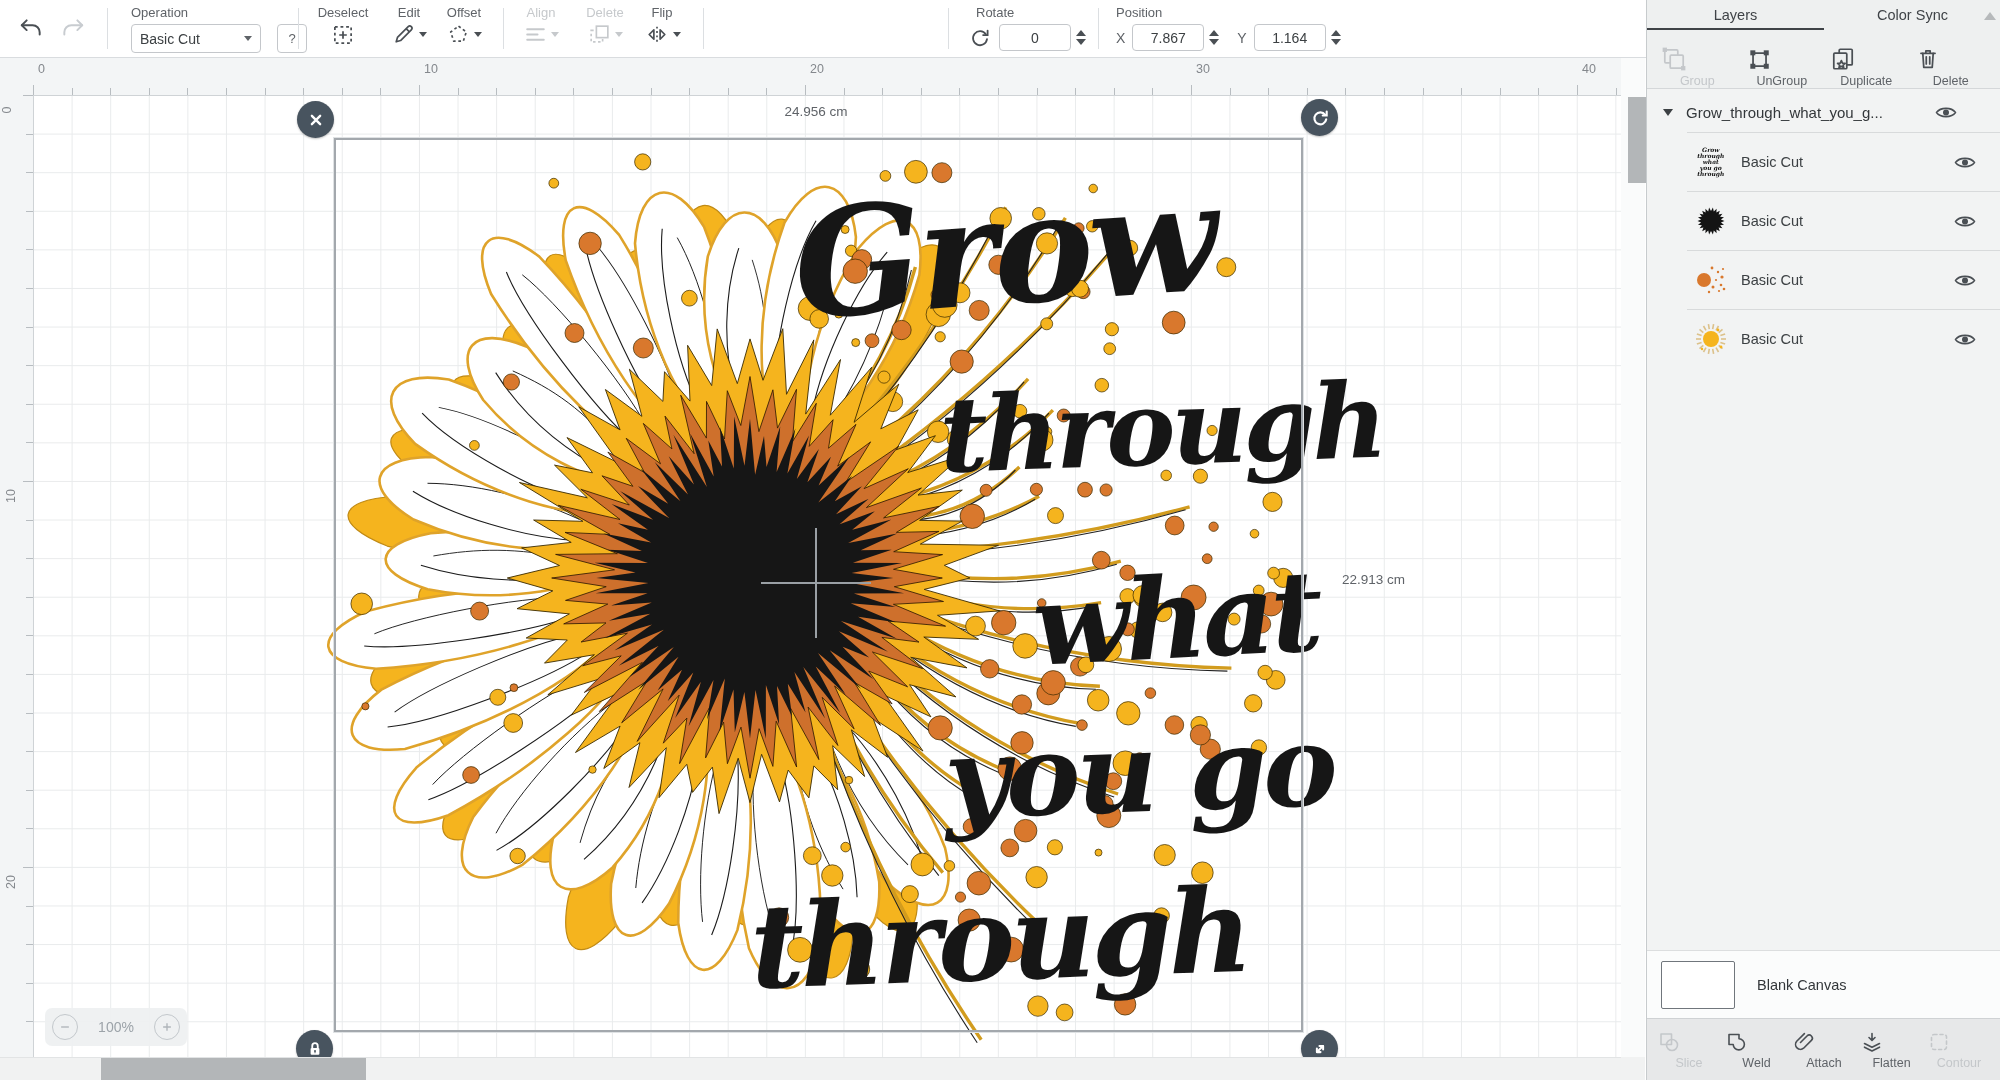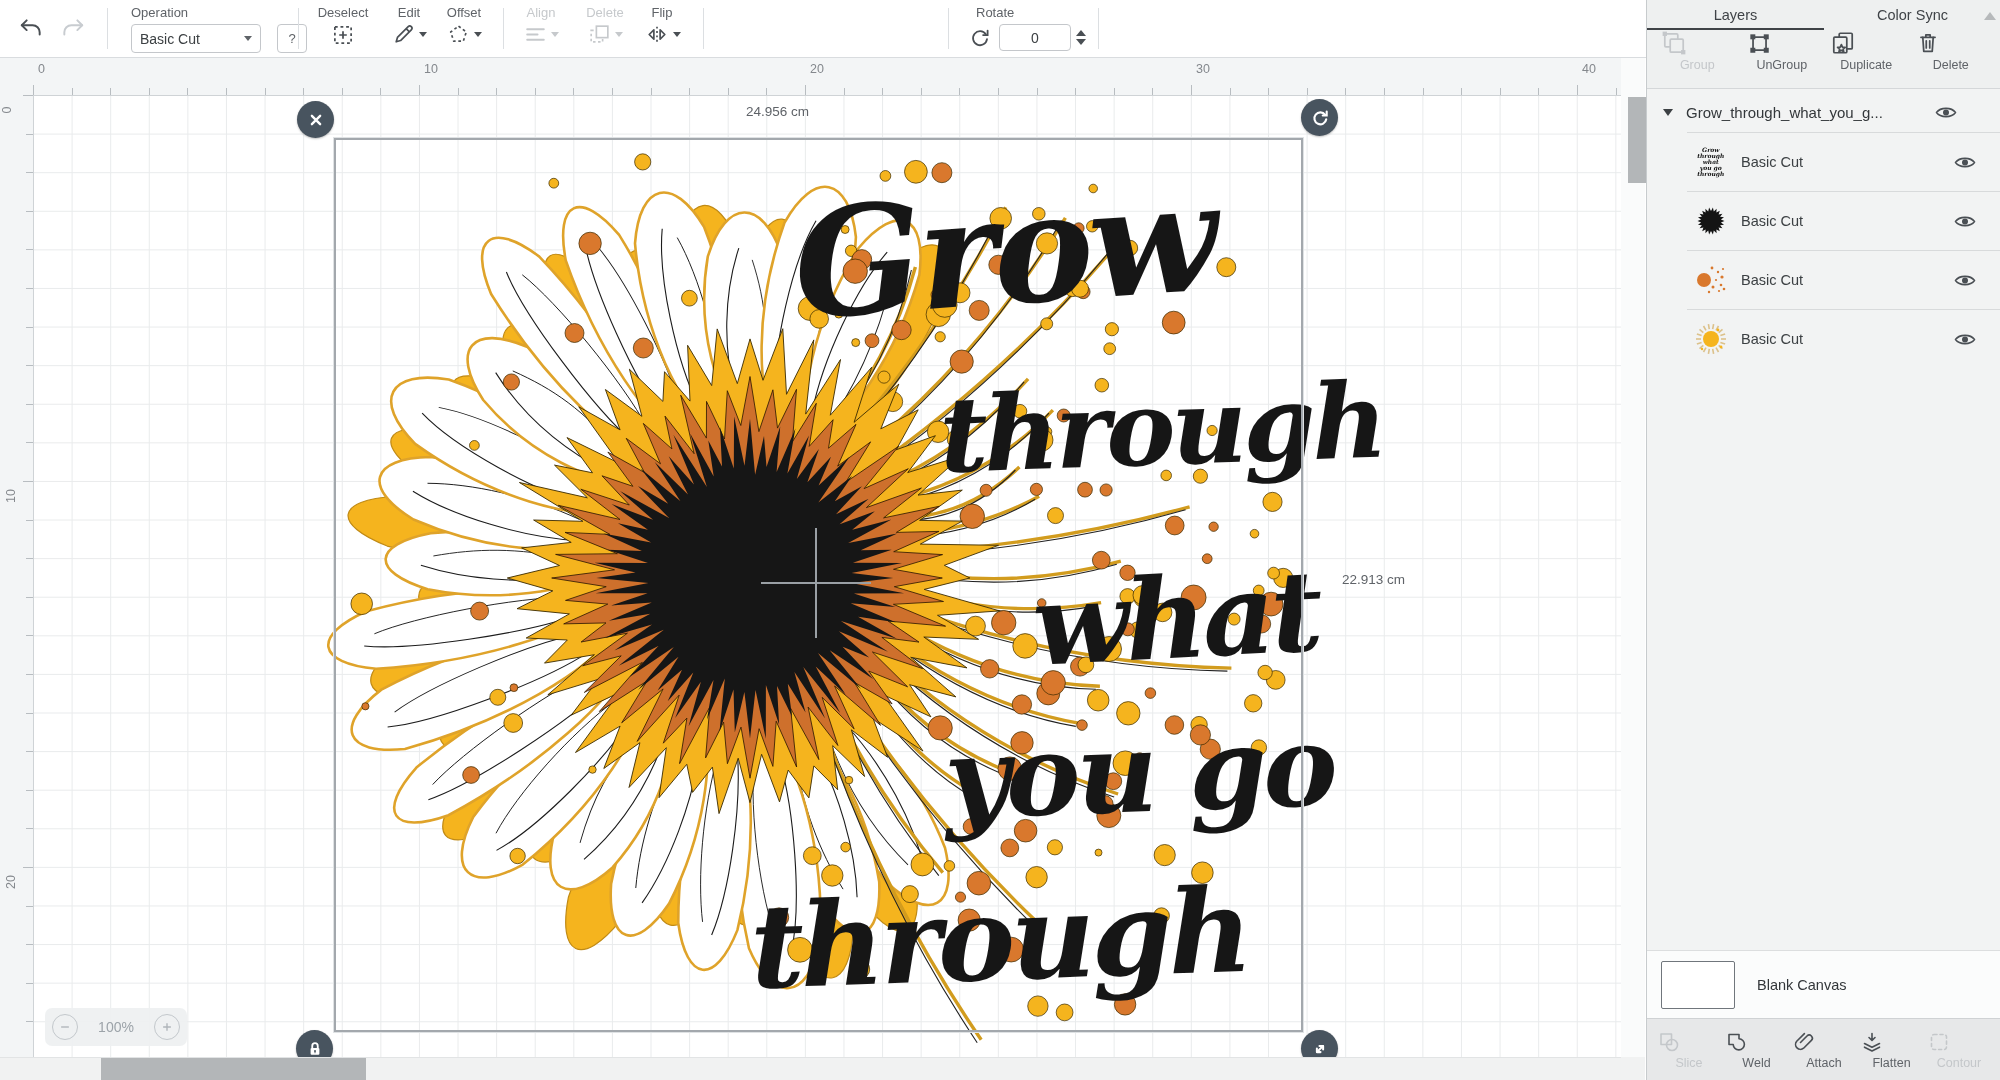--- a/index.html
+++ b/index.html
@@ -68,21 +68,21 @@
   .zoom-btn{width:26px;height:26px;border-radius:50%;border:1.5px solid #c3c8cc;color:#b0b5ba;
             display:flex;align-items:center;justify-content:center;cursor:pointer;background:none;}
   #zoom-level{font-size:14px;color:#9ca3a9;}
   
   #panel{position:absolute;left:1646px;top:0;width:354px;height:1080px;background:#f2f3f3;
          border-left:1px solid #c7cbcd;z-index:30;}
   #tabs{display:flex;height:30px;background:#eef0f0;}
   .tab{flex:1;text-align:center;line-height:30px;font-size:14.5px;color:#3f4347;cursor:pointer;}
   .tab.active{border-bottom:2px solid #3f4347;font-weight:bold;font-weight:normal;}
   #panel-actions{display:flex;height:58px;background:#eef0f0;border-bottom:1px solid #d4d7d9;
-                 align-items:flex-start;justify-content:space-around;padding:0 8px;}
+                 align-items:flex-end;justify-content:space-around;padding:0 8px;}
   .p-act{width:72px;text-align:center;cursor:pointer;color:#4a4f54;}
   .p-act .lab{font-size:12.5px;color:#5f6368;margin-top:2px;}
   .p-act.disabled{color:#c4c7ca;cursor:default;}
   .p-act.disabled .lab{color:#c4c7ca;}
   #layers-list{position:absolute;left:0;top:92px;width:354px;}
   .grp-head{display:flex;align-items:center;height:40px;padding-left:16px;cursor:pointer;}
   .grp-caret{width:0;height:0;border-left:5.5px solid transparent;border-right:5.5px solid transparent;
              border-top:7px solid #3c4043;margin-right:13px;}
   .grp-name{font-size:15px;color:#33373a;width:248px;white-space:nowrap;overflow:hidden;}
   .layer-row{display:flex;align-items:center;height:58px;margin-left:40px;width:314px;
@@ -209,20 +209,37 @@
           </svg>
         <input class="num-input" value="0" style="">
         <span class="stepper">
             <span class="up"></span>
             <span class="dn"></span>
           </span>
       </div>
     </div>
     <div class="tb-divider" style="left:1098px"></div>
 
+    <div class="tb-group" style="left:1116px">
+      <div class="tb-label">Position</div>
+      <div class="tb-row">
+        <span class="axis-label">X</span>
+        <input class="num-input" value="7.867" style="">
+        <span class="stepper">
+            <span class="up"></span>
+            <span class="dn"></span>
+          </span>
+        <span class="axis-label" style="margin-left:8px">Y</span>
+        <input class="num-input" value="1.164" style="">
+        <span class="stepper">
+            <span class="up"></span>
+            <span class="dn"></span>
+          </span>
+      </div>
+    </div>
   </header>
 
   <div id="ruler-corner"></div>
   <div id="ruler-top">
       <div class="tick-t" style="left: 0px; height: 10px;"></div>
       <div class="tick-t" style="left: 38.6px;"></div>
       <div class="tick-t" style="left: 77.2px;"></div>
       <div class="tick-t" style="left: 115.8px;"></div>
       <div class="tick-t" style="left: 154.4px;"></div>
       <div class="tick-t" style="left: 193px;"></div>
@@ -658,21 +675,21 @@
       <path d="M942.3 578.0L894.3 586.7L943.5 601.5L893.4 604.3L945.6 626.2L888.2 621.1L919.0 642.1L881.9 637.4L922.6 668.6L872.4 652.0L907.6 686.8L868.8 671.1L892.1 703.9L854.2 682.2L880.6 725.4L834.6 686.0L854.2 728.9L822.2 697.4L837.9 745.5L808.1 707.1L818.9 759.6L790.6 708.3L796.6 767.0L776.2 721.2L772.9 766.4L759.1 728.7L750.0 778.2L741.0 727.1L727.4 763.7L723.6 722.1L705.6 757.9L709.8 706.9L679.6 763.6L686.9 718.1L663.3 743.2L679.2 695.1L637.2 741.4L663.1 688.9L621.7 722.8L647.1 680.9L599.3 711.5L642.3 662.4L584.3 692.4L621.2 655.8L582.7 665.8L627.4 633.2L581.1 642.0L606.0 622.9L563.7 623.9L607.8 604.1L565.5 600.4L606.2 586.7L551.7 578.0L614.5 569.8L555.6 554.4L617.4 553.7L565.0 532.4L609.9 534.4L558.3 505.3L620.0 519.5L580.8 489.2L629.3 505.0L602.0 475.8L632.9 486.3L607.9 452.1L644.5 472.5L626.2 438.3L660.5 463.8L643.3 423.4L671.9 448.9L665.0 416.1L694.1 453.7L680.7 395.2L706.4 438.1L706.5 401.4L724.5 439.0L727.3 390.7L740.8 425.5L750.0 376.5L758.9 431.6L772.9 389.8L777.5 428.1L796.5 389.3L792.4 441.8L816.3 403.3L809.2 446.4L833.1 419.7L828.5 448.2L856.0 424.4L837.7 466.1L870.6 441.9L845.8 482.2L898.6 446.3L864.1 488.6L908.3 468.7L866.4 507.6L921.4 488.0L883.6 517.9L939.2 506.3L896.4 532.4L939.0 531.4L893.7 551.7L942.6 554.6L893.5 569.3Z" fill="#CE702C" stroke="#2a1500" stroke-width="0.8"></path>
       <path d="M893.3 578.0L851.4 583.0L904.1 593.2L853.9 593.4L895.4 606.9L850.6 603.2L895.7 622.2L858.1 616.7L896.8 638.8L840.9 621.0L888.0 651.7L838.9 631.3L869.1 657.6L842.6 646.7L873.1 679.0L829.7 650.2L861.1 689.1L818.0 653.0L845.8 694.7L815.7 666.6L840.2 713.0L803.3 666.9L825.1 718.5L794.4 671.9L805.6 712.4L787.8 683.7L792.0 716.5L777.0 685.9L779.1 724.4L765.9 685.0L765.8 738.7L755.5 689.9L750.0 738.4L744.4 692.1L734.8 732.4L733.5 689.5L719.5 731.4L724.8 678.6L707.0 719.6L713.5 679.9L688.6 726.2L700.9 681.8L675.2 717.9L693.3 672.5L667.7 701.2L682.0 669.7L657.6 690.6L678.5 656.8L638.0 690.0L673.8 647.1L629.5 676.9L658.4 645.9L618.7 665.7L663.8 629.7L614.4 650.5L652.0 624.4L604.6 638.2L650.3 613.7L608.8 620.8L651.8 602.6L611.1 605.6L647.6 593.2L595.6 593.2L648.4 583.0L596.4 578.0L635.5 572.4L594.6 562.7L647.9 562.9L607.7 549.7L641.8 550.9L603.5 533.6L651.1 542.6L618.0 523.3L647.9 529.7L611.6 504.0L653.0 519.8L620.0 491.1L669.0 518.0L638.0 486.1L668.2 503.8L640.6 468.6L680.3 501.1L654.7 461.9L688.0 494.4L668.7 456.3L694.0 484.6L673.4 434.7L706.9 486.9L690.2 433.5L713.7 476.4L708.3 440.5L722.0 466.4L720.0 427.3L733.8 468.5L734.1 416.6L744.5 465.7L750.0 418.7L755.1 474.8L764.0 436.0L766.5 466.9L780.2 426.4L776.6 471.9L795.4 428.4L787.4 473.4L809.0 435.6L796.8 479.1L818.9 449.1L807.4 482.2L831.0 456.8L818.6 485.5L849.4 456.9L818.4 502.6L852.1 475.9L834.8 501.2L861.9 486.2L836.0 514.2L868.7 498.7L839.6 524.3L874.9 511.2L852.2 529.7L891.4 519.4L848.2 542.9L897.2 533.4L860.8 550.2L891.7 549.8L852.9 562.7L902.0 563.0L851.6 573.0Z" fill="#161616"></path>
       <text x="798" y="318" fill="#161616" transform="rotate(-4 798 318)" style="font-family:&quot;DejaVu Serif&quot;,serif;font-style:italic;font-weight:bold;font-size:150px;letter-spacing:-4px;">Grow</text>
       <text x="941" y="472" fill="#161616" transform="rotate(-2 941 472)" style="font-family:&quot;DejaVu Serif&quot;,serif;font-style:italic;font-weight:bold;font-size:104px;letter-spacing:-4px;">through</text>
       <text x="1035" y="665" fill="#161616" transform="rotate(-3 1035 665)" style="font-family:&quot;DejaVu Serif&quot;,serif;font-style:italic;font-weight:bold;font-size:112px;letter-spacing:-4px;">what</text>
       <text x="946" y="818" fill="#161616" transform="rotate(-2 946 818)" style="font-family:&quot;DejaVu Serif&quot;,serif;font-style:italic;font-weight:bold;font-size:112px;letter-spacing:-4px;">you go</text>
       <text x="752" y="988" fill="#161616" transform="rotate(-2 752 988)" style="font-family:&quot;DejaVu Serif&quot;,serif;font-style:italic;font-weight:bold;font-size:116px;letter-spacing:-4px;">through</text>
     </svg>
 
   <div id="selection"></div>
-  <div class="dim-label" style="left:746px;top:104px;width:140px;text-align:left">24.956 cm</div>
+  <div class="dim-label" style="left:746px;top:104px;width:140px;text-align:center">24.956 cm</div>
   <div class="dim-label" style="left:1342px;top:572px">22.913 cm</div>
   <div class="ch-line" style="left:761px;top:582px;width:110px;height:1.5px"></div>
   <div class="ch-line" style="left:815px;top:528px;width:1.5px;height:110px"></div>
 
   <div class="handle" style="left:297px;top:101px">
     <svg width="22" height="22" viewBox="0 0 24 24" stroke="#fff" stroke-width="2.6" stroke-linecap="round" fill="none">
         <path d="M7.5 7.5 L16.5 16.5 M16.5 7.5 L7.5 16.5"></path>
       </svg>
   </div>
   <div class="handle" style="left:1301px;top:99px">

